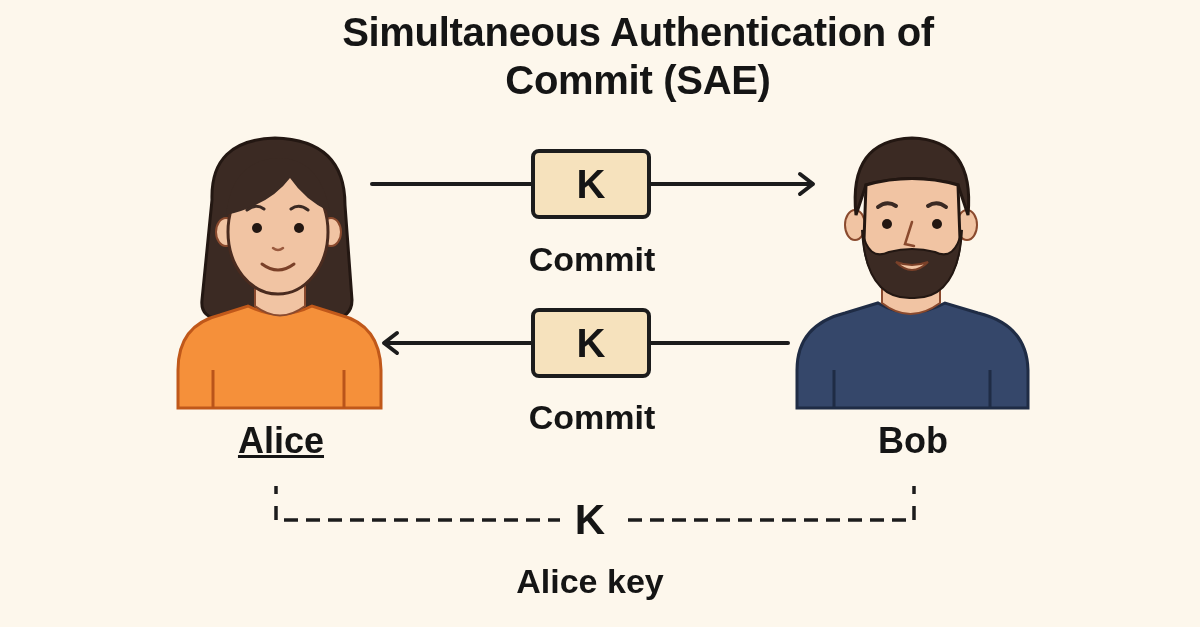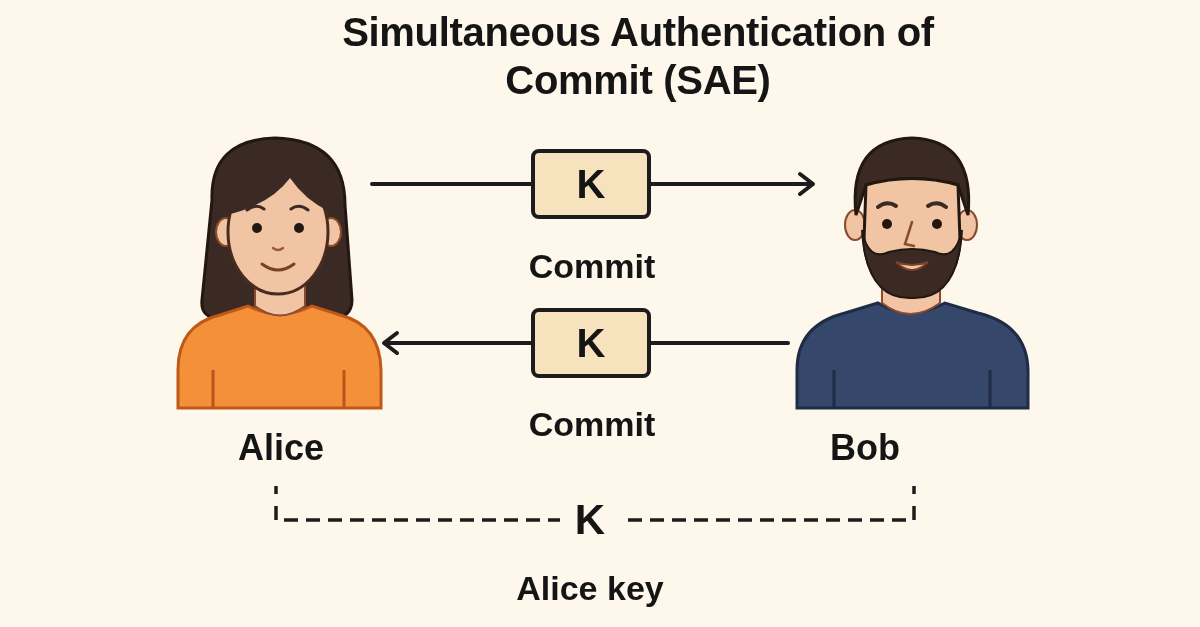--- a/index.html
+++ b/index.html
@@ -10,21 +10,21 @@
     color: #151515;
     position: relative;
   }
   .title {
     position: absolute; left: 0; top: 8px; width: 1200px;
     text-align: center; font-size: 40px; font-weight: 700;
     line-height: 48px; letter-spacing: -0.3px; margin-left: 38px;
   }
   .diagram { position: absolute; left: 0; top: 0; width: 1200px; height: 627px; }
   .label {
-    position: absolute; font-weight: 700; text-align: center; margin-top: 7px;
+    position: absolute; font-weight: 700; text-align: center;
   }
   .person-name { font-size: 36px; top: 420px; width: 200px; }
   .commit-label { font-size: 34px; width: 200px; left: 492px; }
   .key-box {
     position: absolute; width: 120px; height: 70px; left: 531px;
     background: #f6e2bd; border: 4px solid #1c1c1c; border-radius: 8px;
     box-sizing: border-box; display: flex; align-items: center; justify-content: center;
     font-size: 40px; font-weight: 700;
   }
   .shared-k {
@@ -112,17 +112,17 @@
 <div class="key-box" style="top:149px;">
   <span>K</span>
 </div>
 <div class="label commit-label" style="top:240px;">Commit</div>
 
 <div class="key-box" style="top:308px;">
   <span>K</span>
 </div>
 <div class="label commit-label" style="top:398px;">Commit</div>
 
-<div class="label person-name" style="left:181px;">Alice</div>
-<div class="label person-name" style="left:765px;">Bob</div>
+<div class="label person-name" style="left:181px;text-decoration:underline;">Alice</div>
+<div class="label person-name" style="left:813px;">Bob</div>
 
 <div class="shared-k">K</div>
 <div class="label shared-label">Alice key</div>
 
 </body></html>

